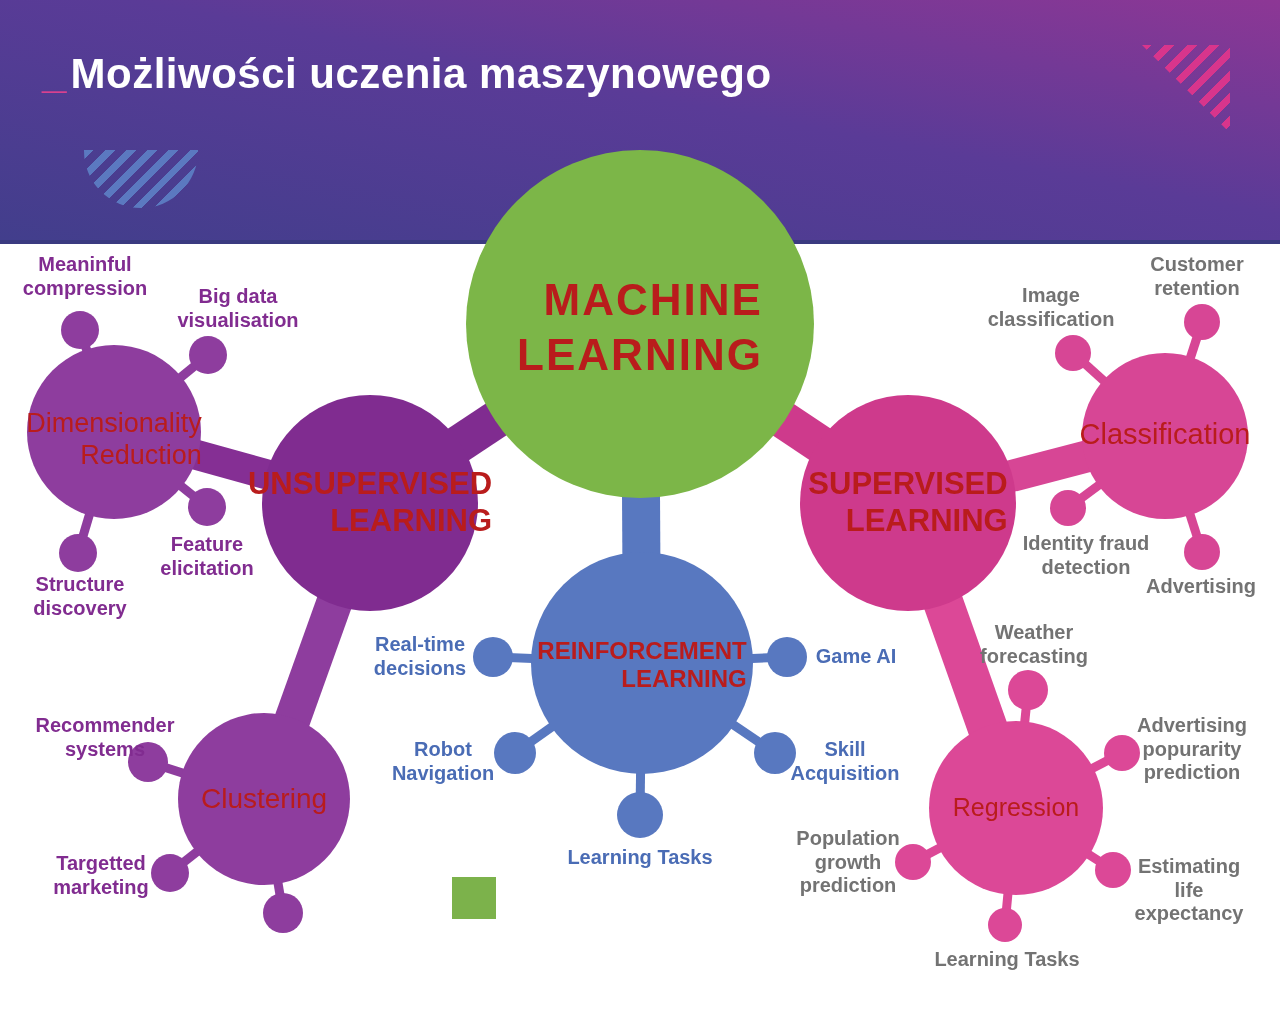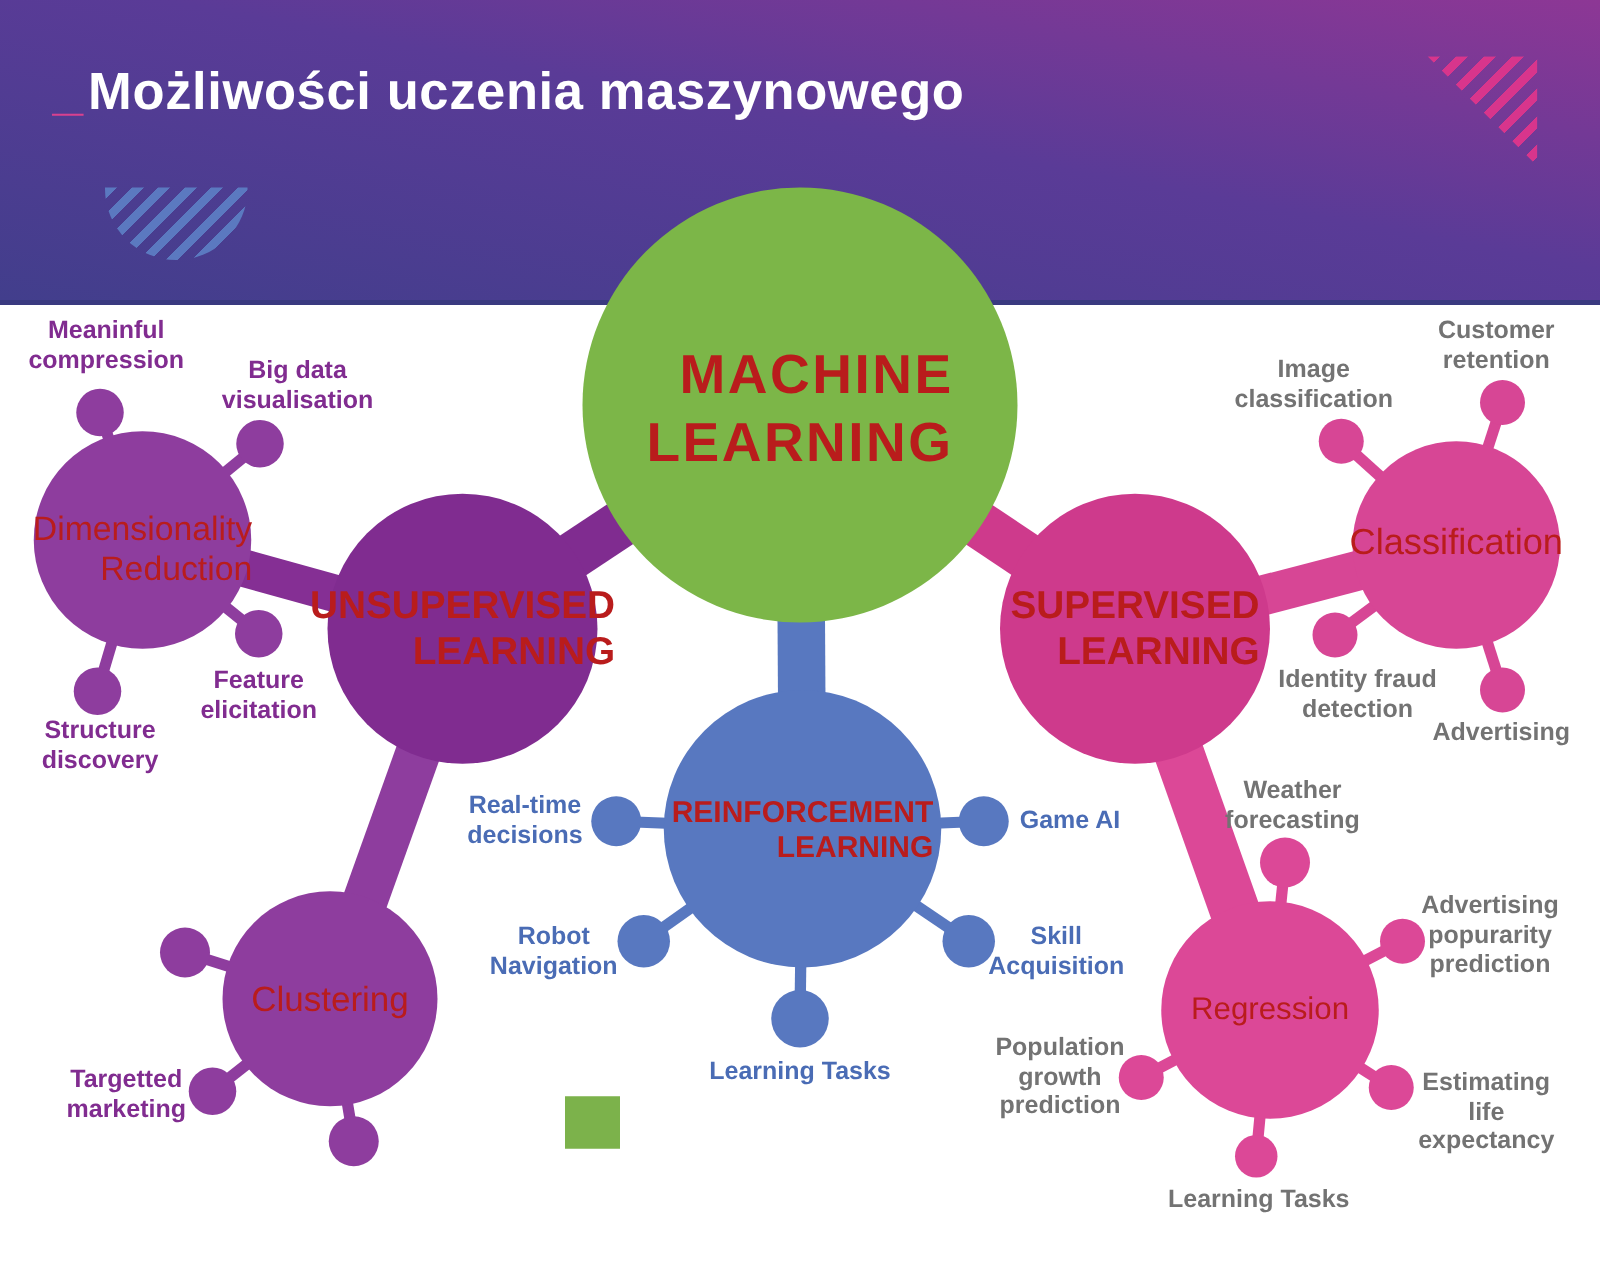--- a/index.html
+++ b/index.html
@@ -151,20 +151,22 @@
 
   <div class="lbl lbl-purple" style="left:238px;top:309px;">Big data
 visualisation</div>
   <div class="lbl lbl-purple" style="left:85px;top:277px;">Meaninful
 compression</div>
   <div class="lbl lbl-purple" style="left:207px;top:557px;">Feature
 elicitation</div>
   <div class="lbl lbl-purple" style="left:80px;top:597px;">Structure
 discovery</div>
 
+  <div class="lbl lbl-purple" style="left:105px;top:738px;">Recommender
+systems</div>
   <div class="lbl lbl-purple" style="left:101px;top:876px;">Targetted
 marketing</div>
 
   <div class="lbl lbl-blue" style="left:420px;top:657px;">Real-time
 decisions</div>
   <div class="lbl lbl-blue" style="left:856px;top:657px;">Game AI</div>
   <div class="lbl lbl-blue" style="left:443px;top:762px;">Robot
 Navigation</div>
   <div class="lbl lbl-blue" style="left:845px;top:762px;">Skill
 Acquisition</div>

